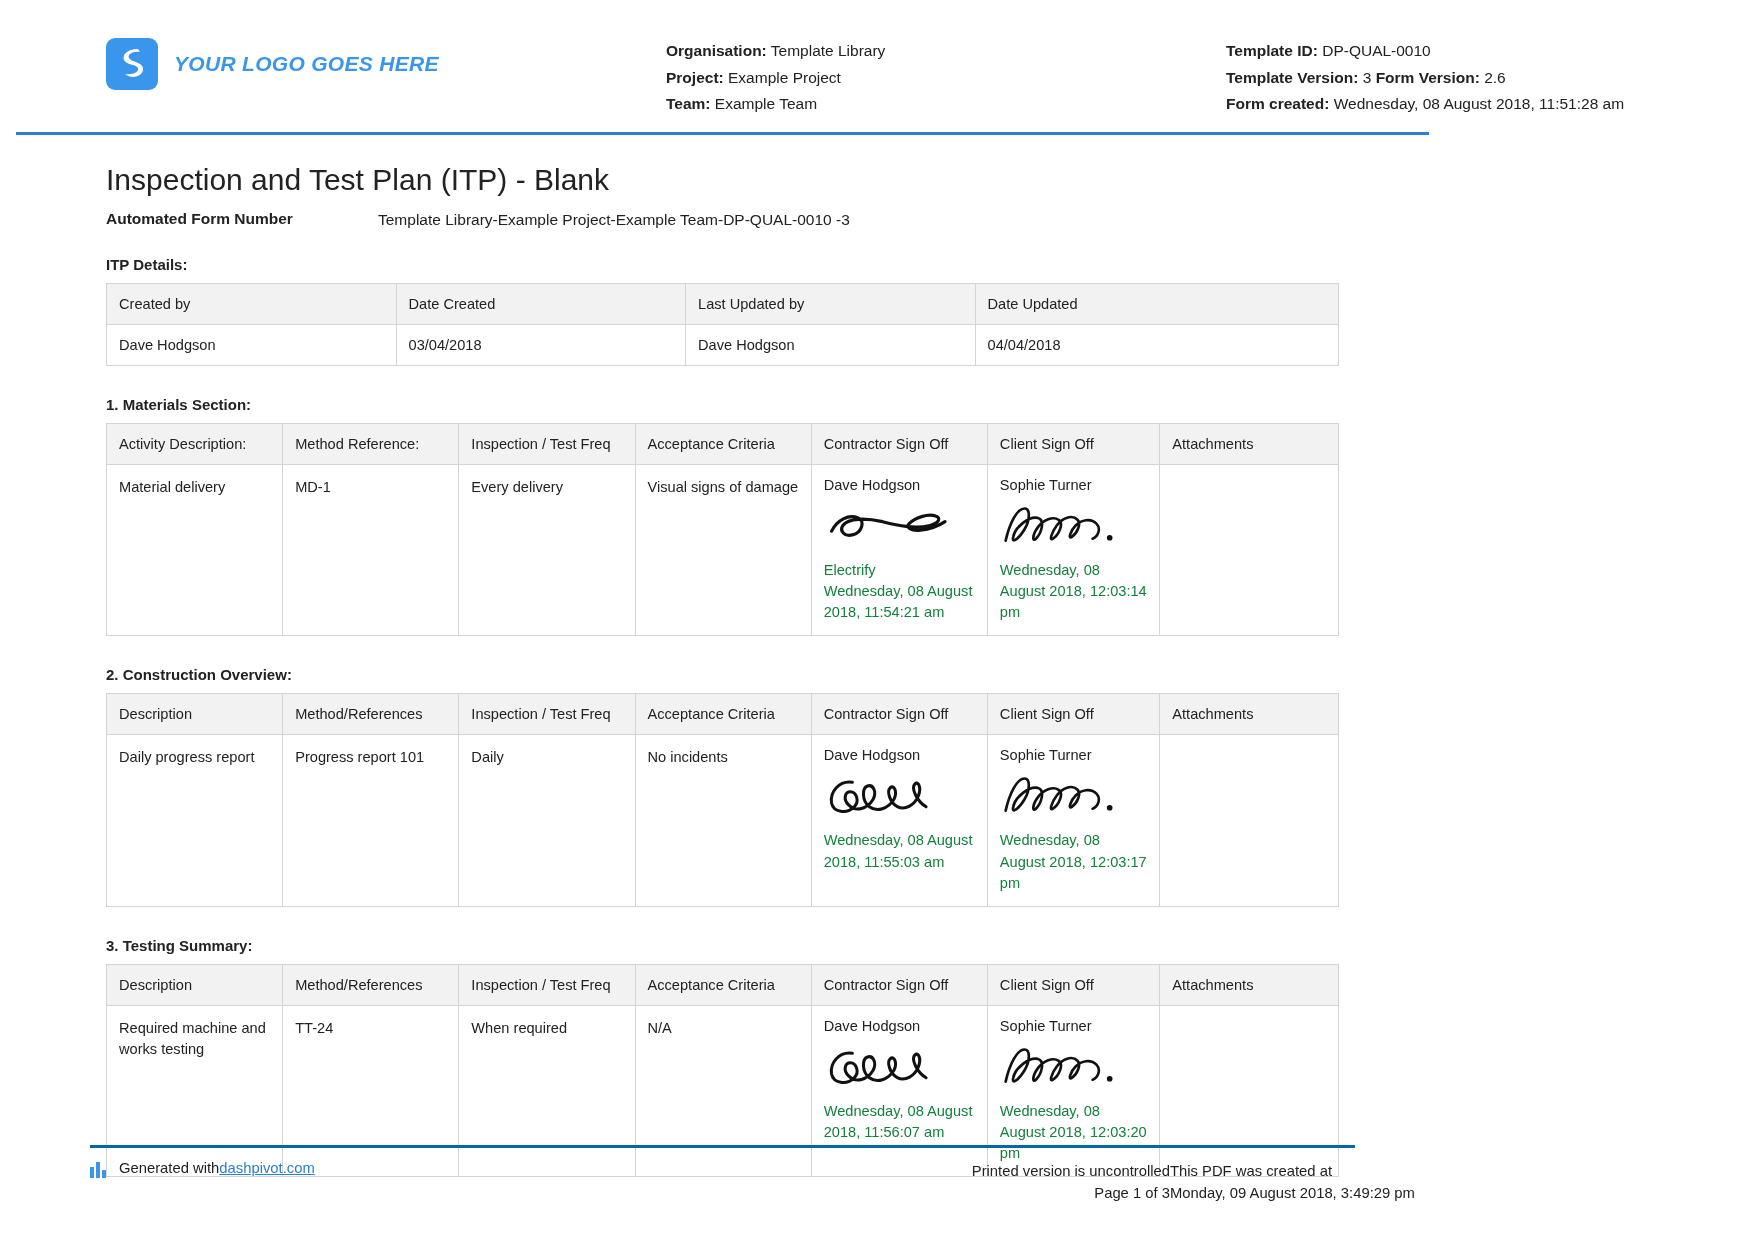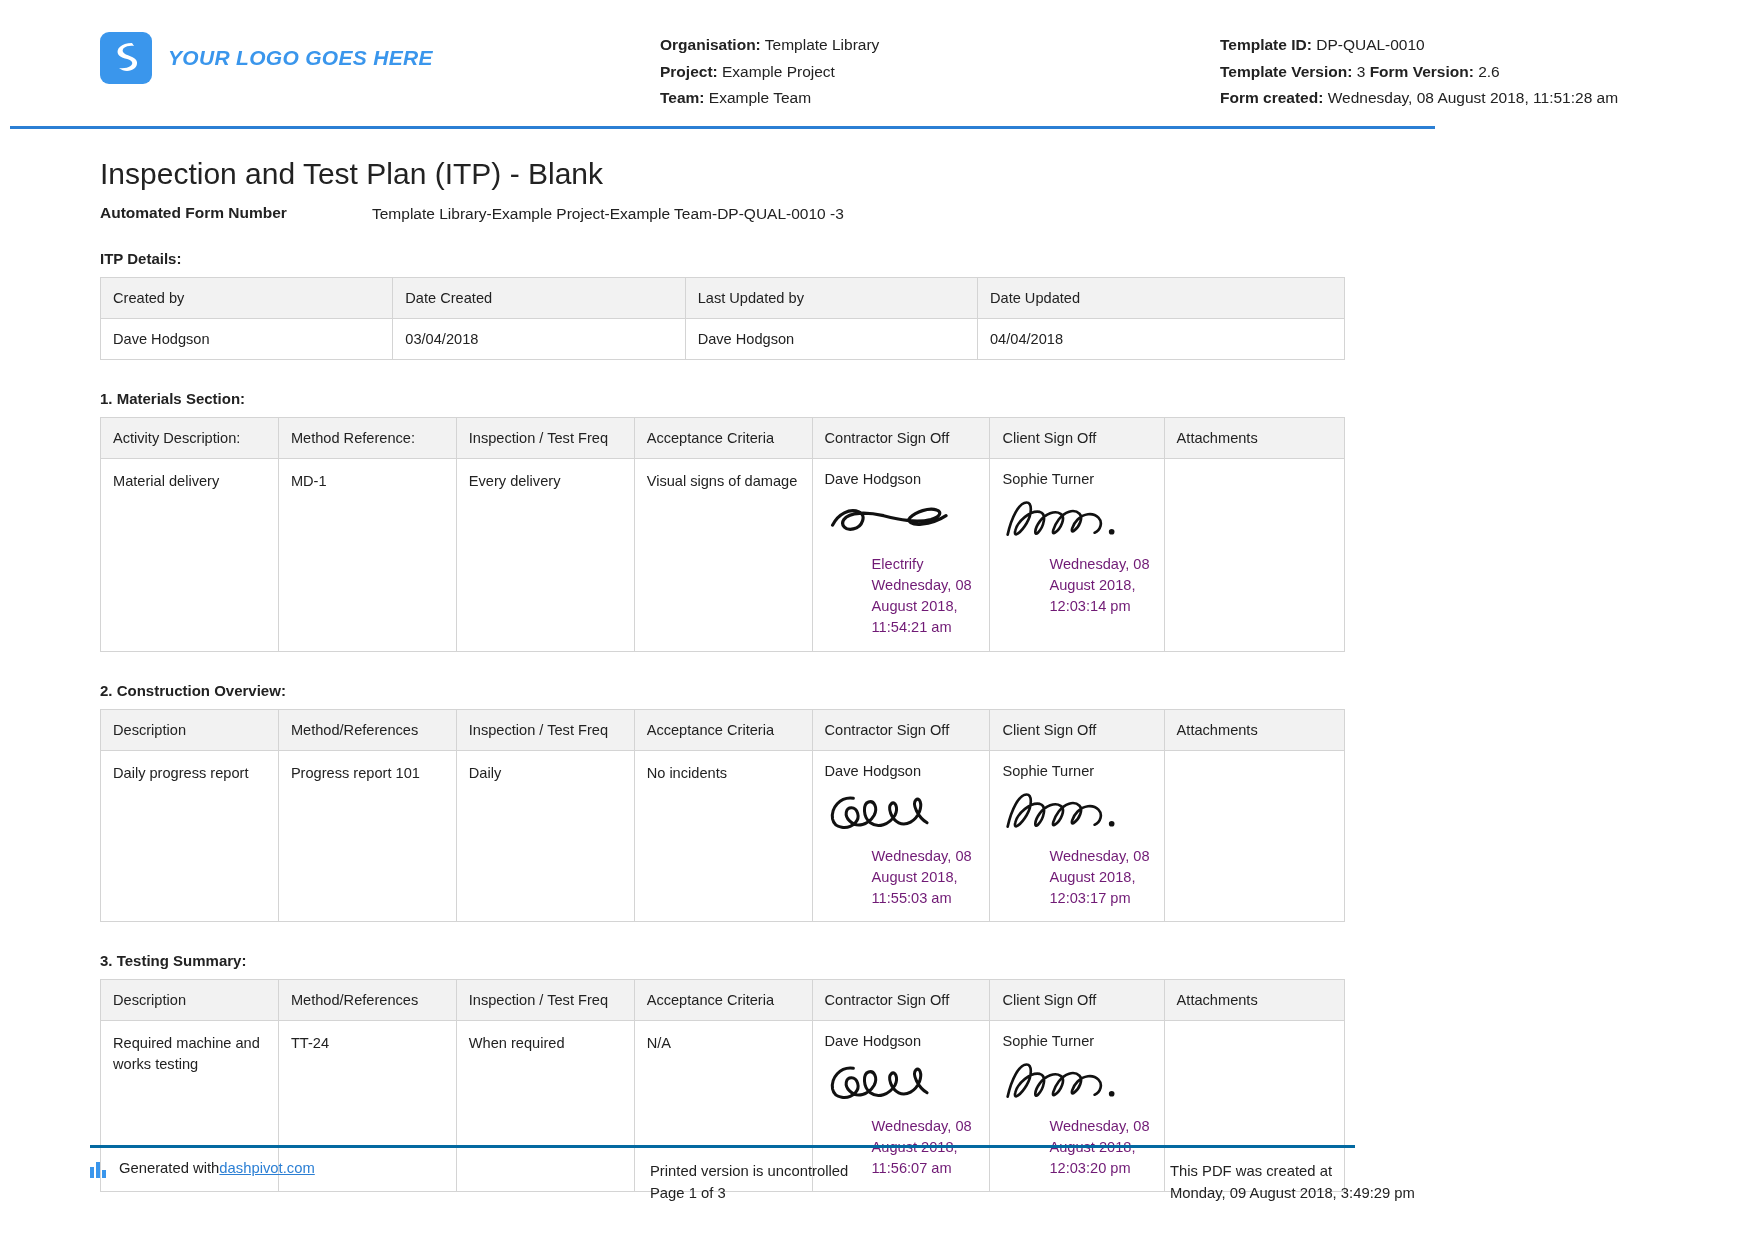--- a/index.html
+++ b/index.html
@@ -6,21 +6,21 @@
   html, body {
     margin: 0; padding: 0;
     background: #ffffff;
     font-family: "Liberation Sans", sans-serif;
   }
   .page {
     width: 1445px;
     min-height: 1240px;
     position: relative;
     background: #ffffff;
-    padding: 10px;
+    padding: 16px;
   }
 
   
   .header {
     display: flex;
     align-items: flex-start;
     padding: 22px 90px 14px 90px;
     border-bottom: 3px solid #2b7fd4;
   }
   .logo-block {
@@ -112,36 +112,36 @@
     font-size: 14.6px;
     color: #222;
     padding: 12px 12px;
     vertical-align: top;
   }
   table.details td { height: 30px; }
   table.data td { height: 134px; }
   .cell-text { line-height: 1.45; }
   .sign-name { margin-bottom: 4px; }
   .sig-img { height: 52px; margin: 2px 0 6px 0; }
-  .sig-meta { font-size: 14.6px; line-height: 1.45; color: #701a75; margin-left: 47px; }
+  .sig-meta { font-size: 14.6px; line-height: 1.45; color: #15803d; }
 
   
   .footer {
     position: absolute;
     left: 90px; right: 90px;
     bottom: 36px;
     border-top: 3px solid #0369a1;
     padding-top: 12px;
     display: flex;
     font-size: 14.8px;
     color: #222;
   }
   .f-col { flex: none; }
   .f-left { width: 560px; display: flex; align-items: flex-start; }
-  .f-mid { width: 520px; line-height: 1.5; }
+  .f-mid { width: 520px; line-height: 1.5; text-align: right; }
   .f-right { line-height: 1.5; }
   .bars { display: inline-block; margin-right: 9px; position: relative; top: 2px; }
   .f-link { color: #2b7fd4; text-decoration: underline; }
 </style>
 </head>
 <body>
 
 <div class="page">
 
   <div class="header">

